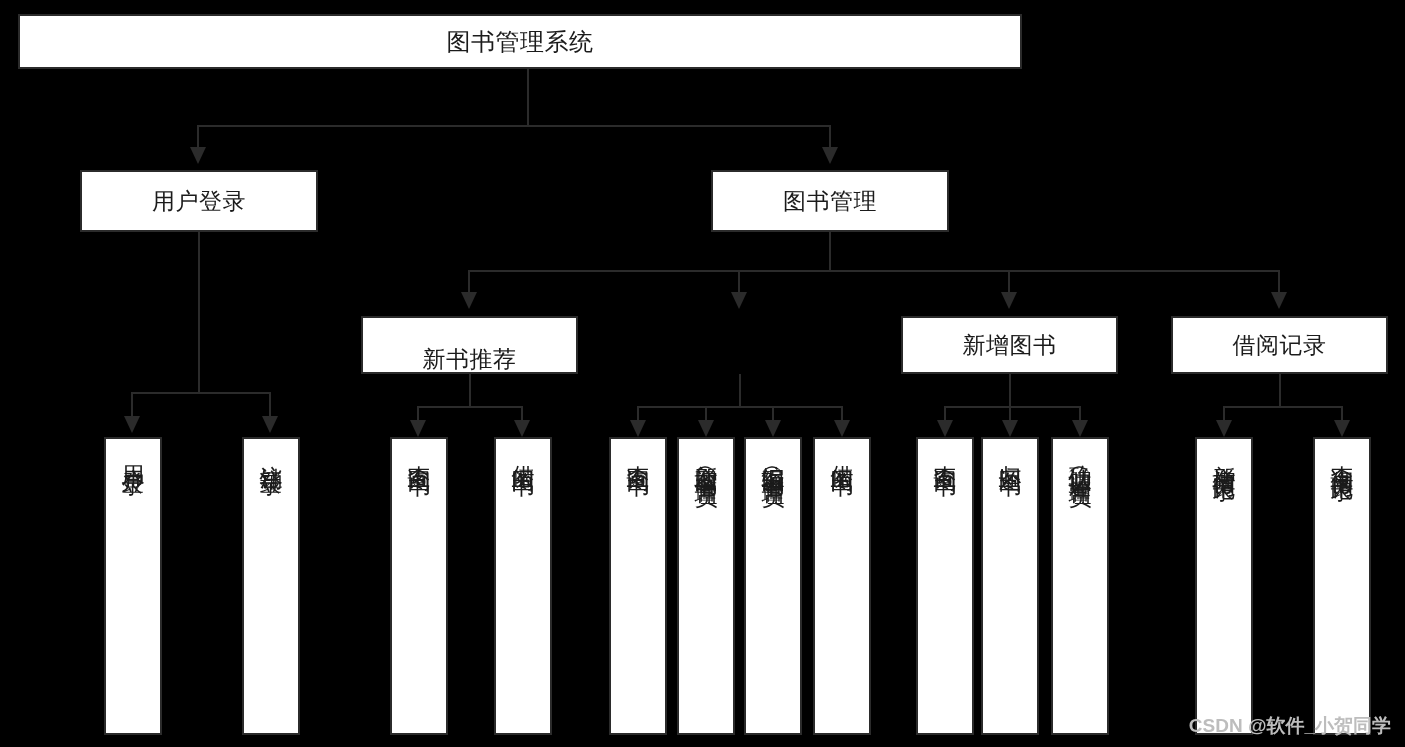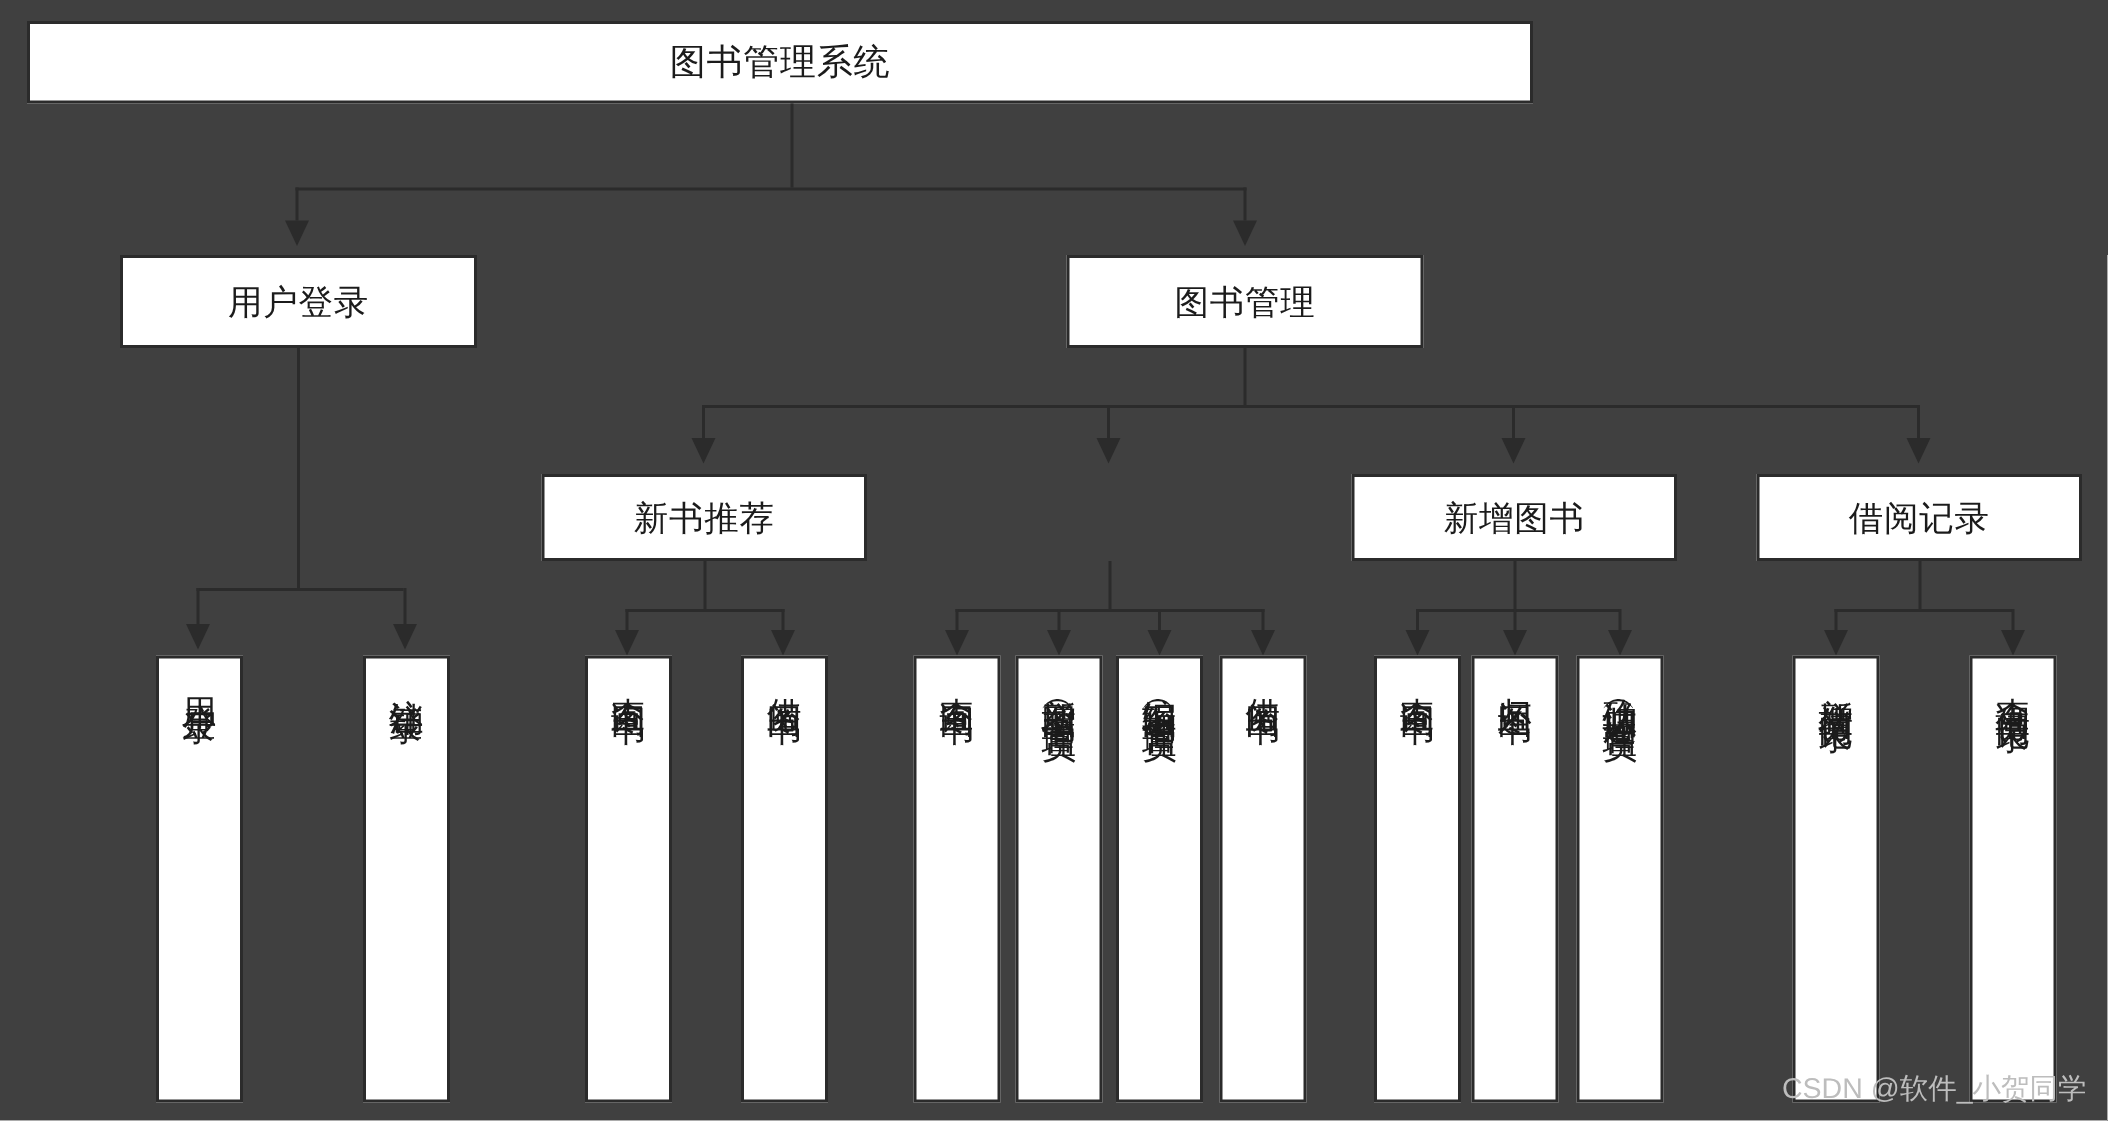--- a/index.html
+++ b/index.html
@@ -7,21 +7,21 @@
     padding: 0;
     background: #ffffff;
   }
   body {
     font-family: "Liberation Sans", "DejaVu Sans", sans-serif;
   }
   #canvas {
     position: relative;
     width: 1405px;
     height: 747px;
-    background: #404040;
+    background: #000000;
     overflow: hidden;
   }
   .node {
     position: absolute;
     box-sizing: border-box;
     background: #ffffff;
     border: 2px solid #2b2b2b;
     display: flex;
     align-items: center;
     justify-content: center;
@@ -66,20 +66,21 @@
   }
 
   #watermark {
     position: absolute;
     right: 14px;
     bottom: 8px;
     font-size: 19px;
     color: #bdbdbd;
     white-space: nowrap;
     font-family: "Liberation Sans", "DejaVu Sans", sans-serif;
+    font-weight: bold;
   }
 </style>
 </head>
 <body>
 
 <div id="canvas">
 
   <div class="node horizontal root" style="left:18px; top:14px; width:1004px; height:55px;">
     <span class="label">图书管理系统</span>
   </div>
@@ -112,21 +113,21 @@
   <div class="edge h" style="left:468px; top:270px; width:812px;"></div>
   <div class="edge v" style="left:468px; top:270px; height:22px;"></div>
   <div class="arrow" style="left:461px; top:292px;"></div>
   <div class="edge v" style="left:738px; top:270px; height:22px;"></div>
   <div class="arrow" style="left:731px; top:292px;"></div>
   <div class="edge v" style="left:1008px; top:270px; height:22px;"></div>
   <div class="arrow" style="left:1001px; top:292px;"></div>
   <div class="edge v" style="left:1278px; top:270px; height:22px;"></div>
   <div class="arrow" style="left:1271px; top:292px;"></div>
 
-  <div class="node horizontal" style="left:361px; top:316px; width:217px; height:58px;">
+  <div class="node horizontal" style="left:361px; top:316px; width:217px; height:58px;align-items:flex-end;">
     <span class="label">新书推荐</span>
   </div>
   <div class="node horizontal" style="left:901px; top:316px; width:217px; height:58px;">
     <span class="label">新增图书</span>
   </div>
   <div class="node horizontal" style="left:1171px; top:316px; width:217px; height:58px;">
     <span class="label">借阅记录</span>
   </div>
 
   <div class="edge v" style="left:469px; top:374px; height:32px;"></div>

